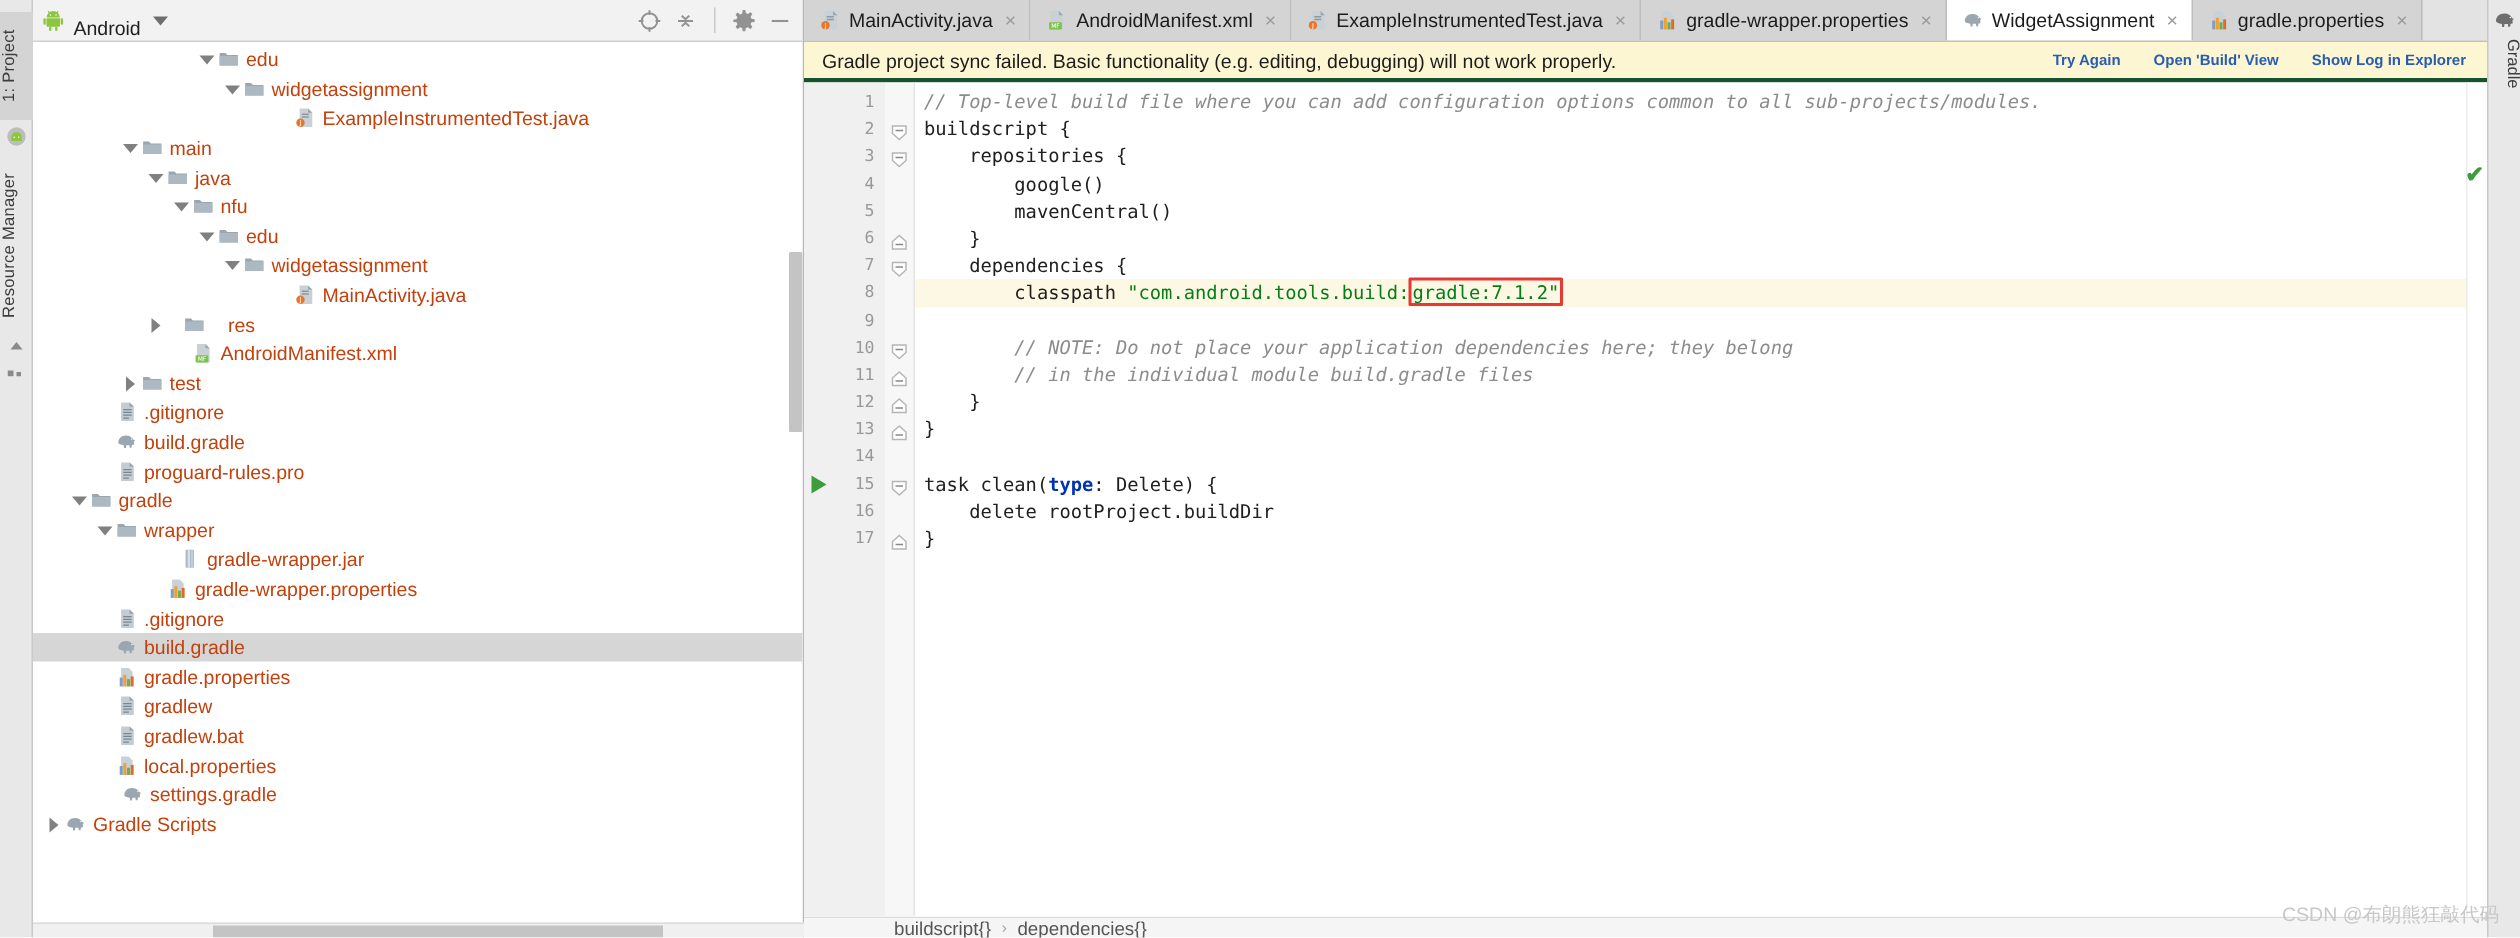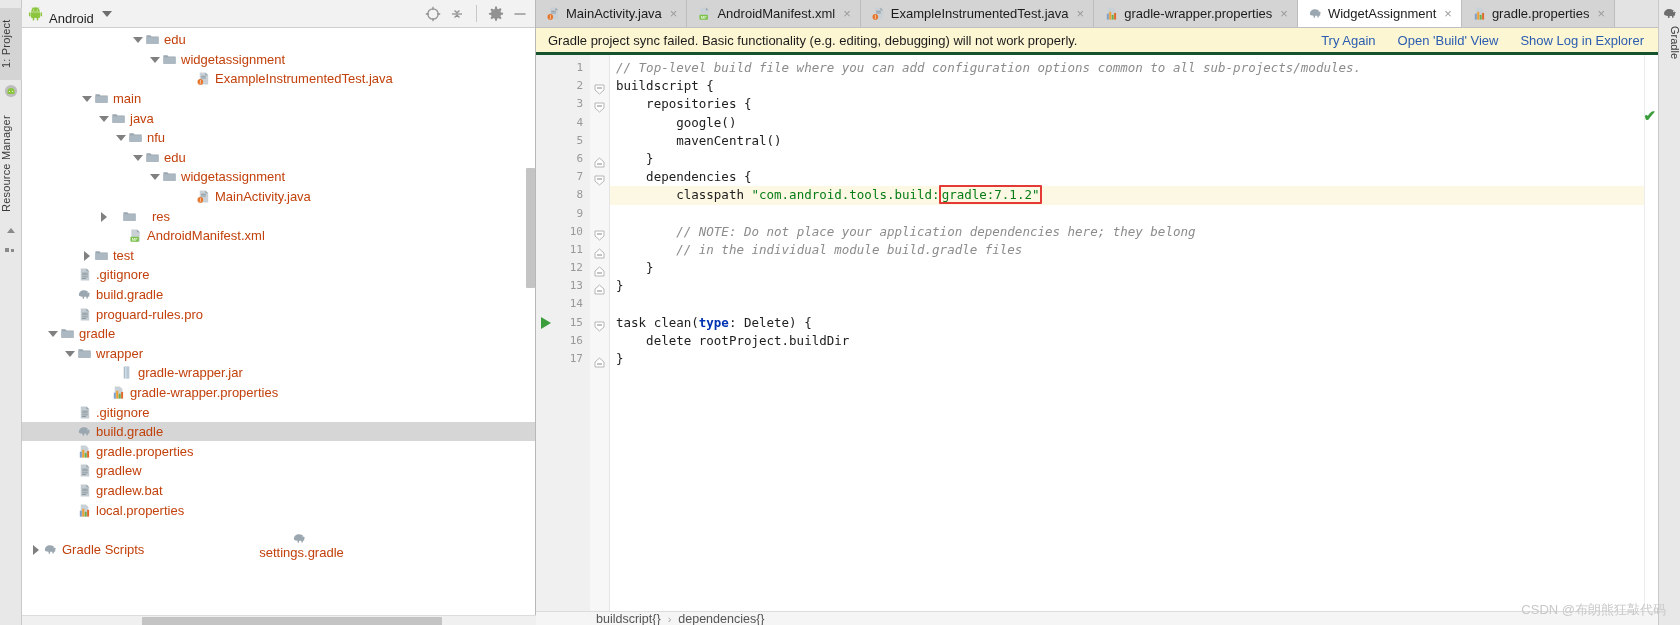--- a/index.html
+++ b/index.html
@@ -128,22 +128,23 @@
   .tabbar-tail { flex: 1 1 auto; background: #e3e3e3; }
 
   
   .notif {
     min-height: 27px; background: #fdf6d3; border-bottom: 3px solid #14532d;
     display: flex; align-items: center; padding: 0 14px 0 12px;
     font-size: 13px; color: #1c1c1c;
   }
   .notif-spacer { flex: 1 1 auto; }
   .notif-link {
-    color: #2a5db0; font-size: 13px; margin-left: 22px; white-space: nowrap;
+    color: #2a5db0; font-size: 10px; margin-left: 22px; white-space: nowrap;
     cursor: pointer;
+    font-weight: bold;
   }
 
   
   .code-wrap { flex: 1 1 auto; display: flex; position: relative; background: #fff; overflow: hidden; }
   .gutter {
     width: 54px; flex: 0 0 54px; background: #f0f0f0;
     border-right: 0; position: relative; padding-top: 4px;
   }
   .gutter .ln {
     height: 18.2px; line-height: 18.2px; text-align: right;
@@ -507,21 +508,21 @@
           <span class="tw "></span>
           <span class="ic"><svg viewBox="0 0 16 16" width="15" height="15">
               <path d="M4 1.5h5.4l2.8 2.8v10.2H4z" fill="#c8d1d7"></path>
               <rect x="3" y="8.2" width="2.1" height="6.3" fill="#7f9ec4"></rect>
               <rect x="5.6" y="6.2" width="2.1" height="8.3" fill="#f0a030"></rect>
               <rect x="8.2" y="9.4" width="2.1" height="5.1" fill="#6fae4b"></rect>
               <rect x="10.8" y="7.4" width="2.1" height="7.1" fill="#e06a2a"></rect>
             </svg></span>
           <span class="lbl">local.properties</span>
         </div>
-        <div class="row" style="padding-left: 46px; flex-direction: column;">
+        <div class="row" style="padding-left: 46px;">
           <span class="tw "></span>
           <span class="ic"><svg viewBox="0 0 16 14" width="15" height="14">
               <path d="M2 8c0-3 2.4-5 5.4-5 2.6 0 4.6 1.4 5.2 3l1.4.6-1 .8.1 2.2-1.4.2-.3 2h-1.3l-.2-1.8H7.7L7.4 12H6.1l-.2-2C3.6 9.6 2 9 2 8z" fill="#9aa7b0"></path>
               <circle cx="11.6" cy="5.6" r=".5" fill="#fff"></circle>
             </svg></span>
           <span class="lbl">settings.gradle</span>
         </div>
         <div class="row" style="padding-left: 8px;">
           <span class="tw closed"></span>
           <span class="ic"><svg viewBox="0 0 16 14" width="15" height="14">

